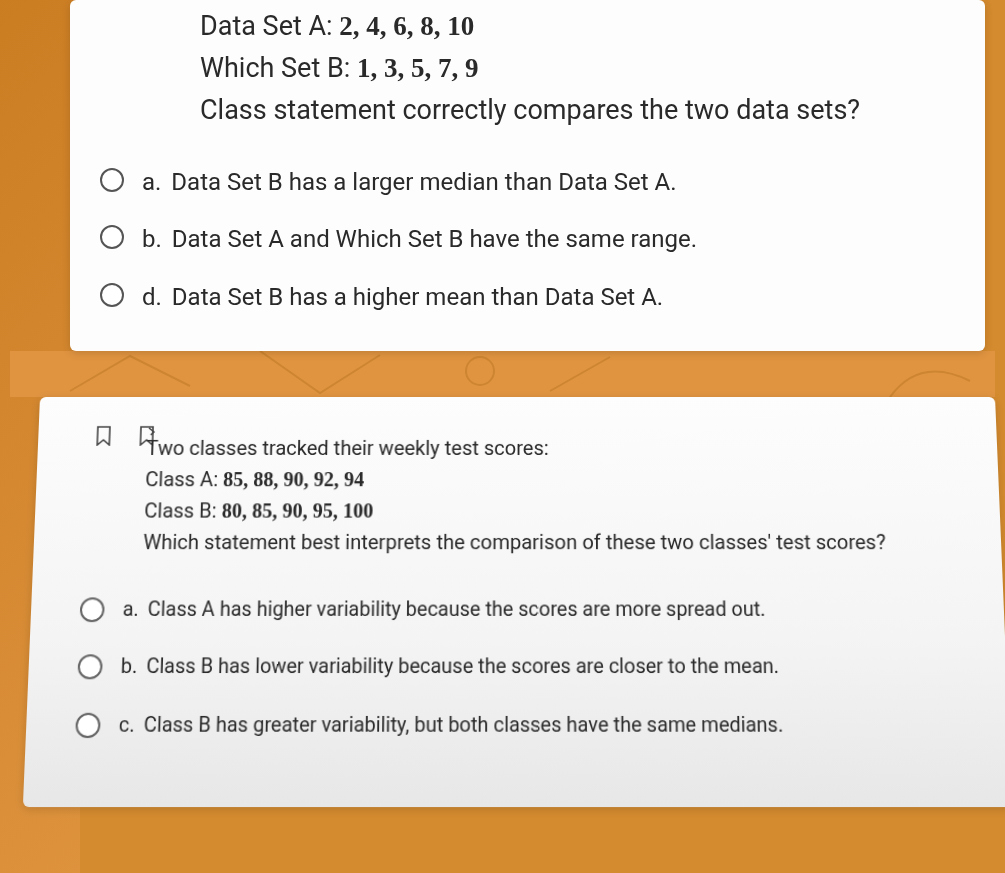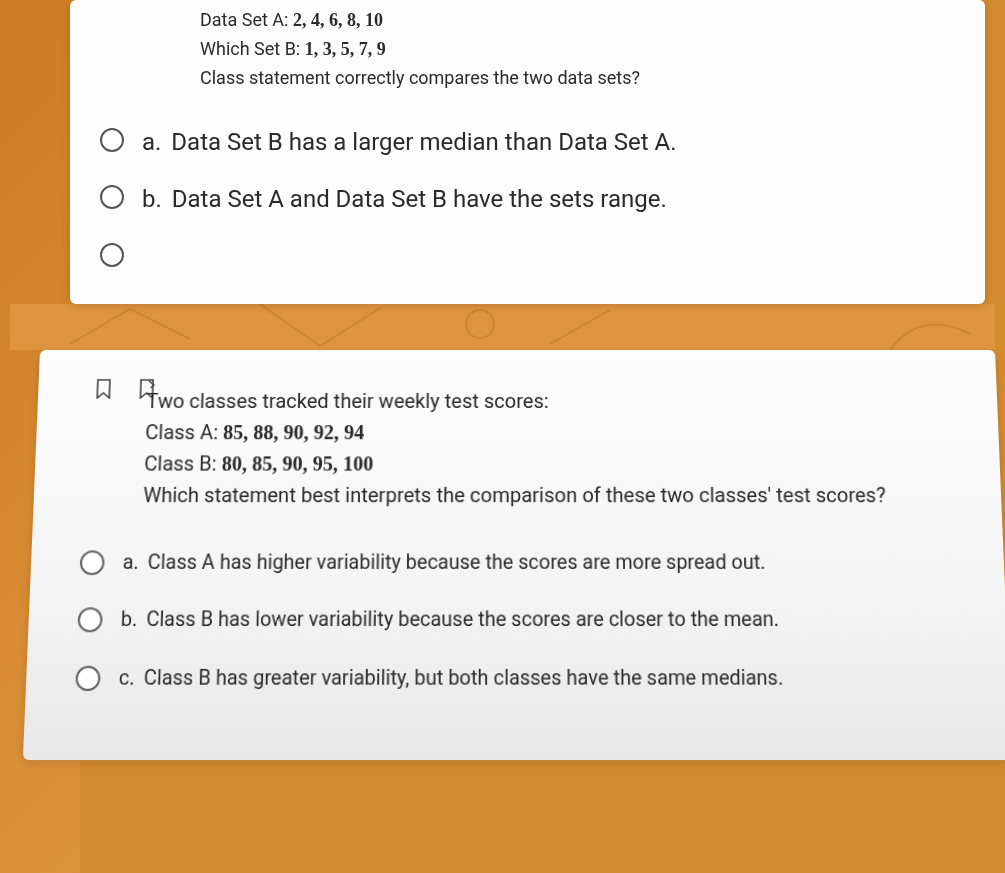--- a/index.html
+++ b/index.html
@@ -39,21 +39,21 @@
   }
   .divider-band svg { opacity: 0.35; }
   .card2 {
     margin: 0 10px 0 40px;
     padding: 28px 30px 50px 48px;
     transform: perspective(1200px) rotateX(6deg);
     transform-origin: top center;
     background: linear-gradient(180deg, #fdfdfd 0%, #f4f4f4 60%, #e7e7e7 100%);
   }
   .question-stem {
-    font-size: 18px;
+    font-size: 27px;
     line-height: 1.55;
     color: #2a2a2a;
     margin-left: 100px;
     margin-bottom: 22px;
     padding-top: 6px;
   }
   .question-stem .nums {
     font-family: Georgia, 'Times New Roman', serif;
     font-weight: 600;
   }
@@ -127,25 +127,29 @@
     <div class="radio"></div>
     <div>
       <span class="opt-letter">a.</span>
       <span>Data Set B has a larger median than Data Set A.</span>
     </div>
   </div>
   <div class="option-row">
     <div class="radio"></div>
     <div>
       <span class="opt-letter">b.</span>
-      <span>Data Set A and Data Set B have the sets range.</span>
-    </div>
-  </div>
-  <div class="option-row">
-    <div class="radio"></div>
+      <span>Data Set A and Which Set B have the same range.</span>
+    </div>
+  </div>
+  <div class="option-row">
+    <div class="radio"></div>
+    <div>
+      <span class="opt-letter">d.</span>
+      <span>Data Set B has a higher mean than Data Set A.</span>
+    </div>
   </div>
 </div>
 
 <div class="divider-band">
   <svg width="1005" height="46">
     <g stroke="#aa6a18" stroke-width="2" fill="none">
       <path d="M60 40 L120 5 L180 35"></path>
       <path d="M250 0 L310 42 L370 4"></path>
       <circle cx="470" cy="20" r="14"></circle>
       <path d="M540 40 L600 6"></path>

